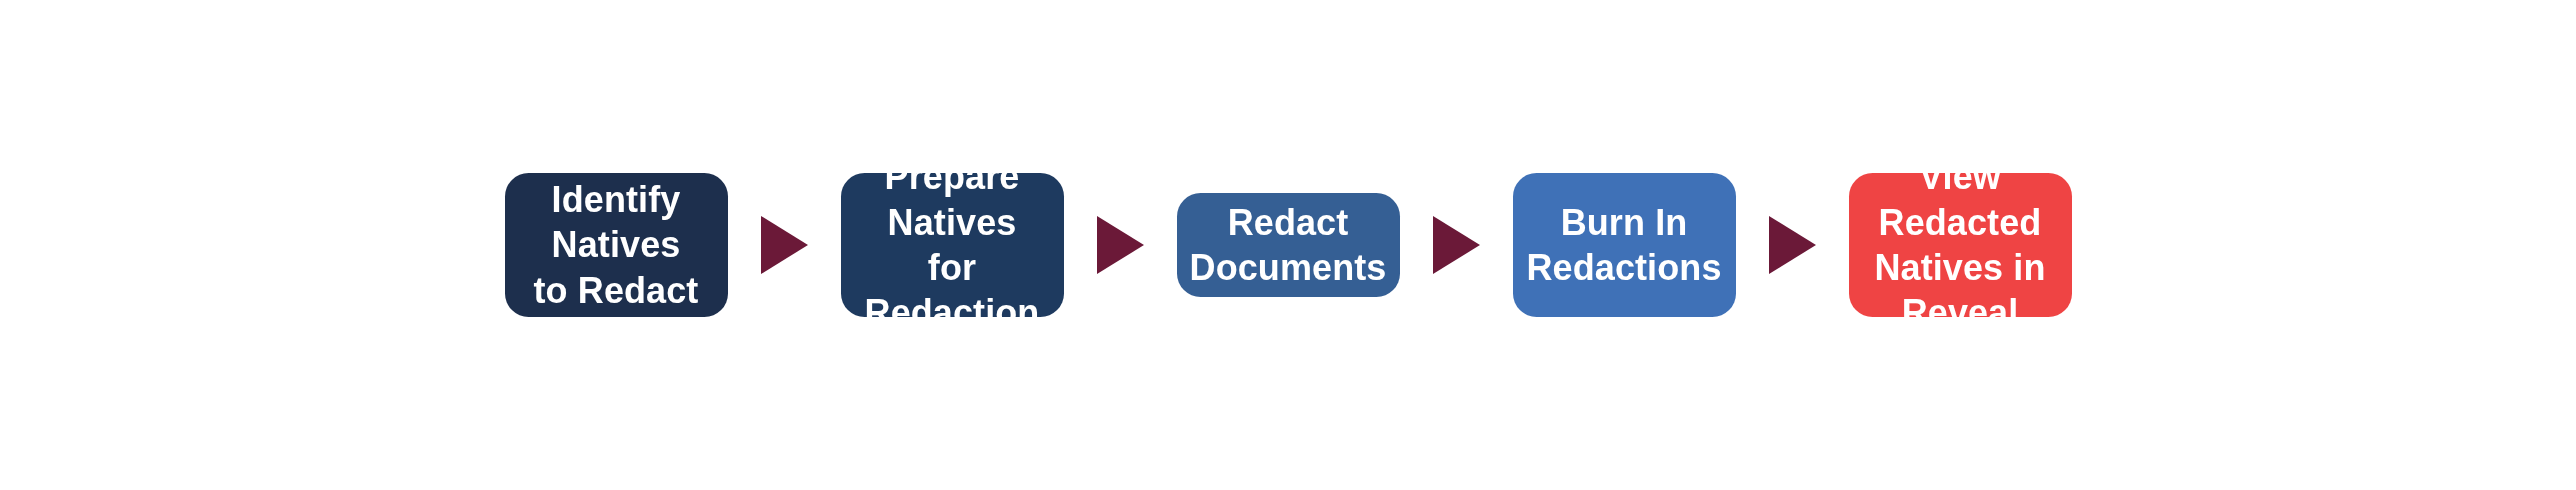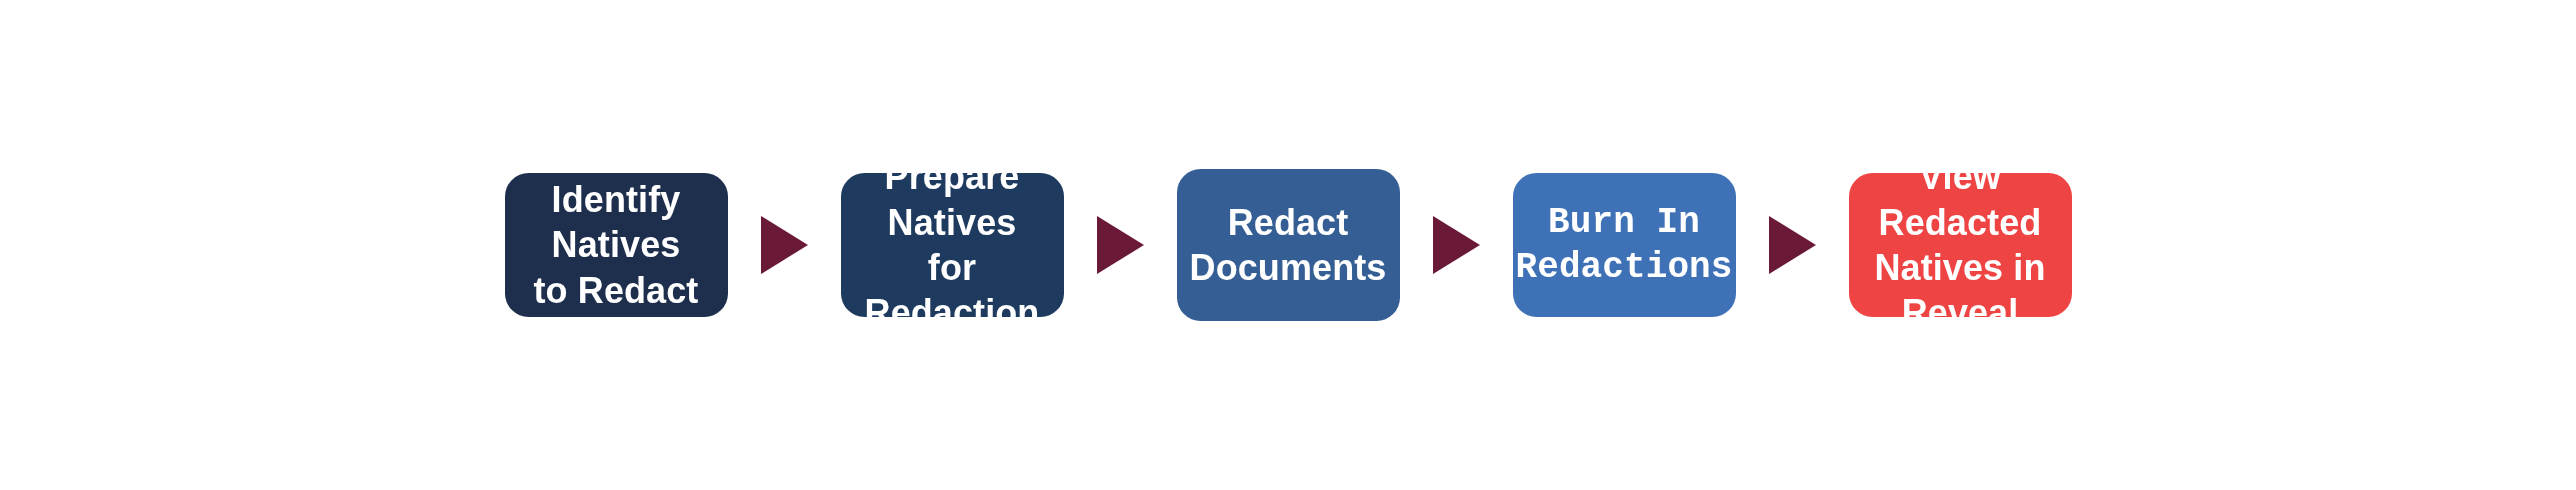--- a/index.html
+++ b/index.html
@@ -53,22 +53,22 @@
   }
 
   .step-label {
     display: block;
     white-space: pre-line;
   }
 
   
   .step-1 { width: 223px; height: 144px; background: #1d2f4d; }
   .step-2 { width: 223px; height: 144px; background: #1e3a5f; }
-  .step-3 { width: 223px; height: 152px; background: #355f94; }
-  .step-4 { width: 223px; height: 144px; background: #3f71b7; font-family: Liberation Mono, monospace; }
+  .step-3 { width: 223px; height: 104px; background: #355f94; }
+  .step-4 { width: 223px; height: 144px; background: #3f71b7; }
   .step-5 { width: 223px; height: 144px; background: #6b9bdc; }
 
   
   .connector {
     flex: none;
     width: 89px;
     height: 144px;
     display: flex;
     align-items: center;
     justify-content: center;

